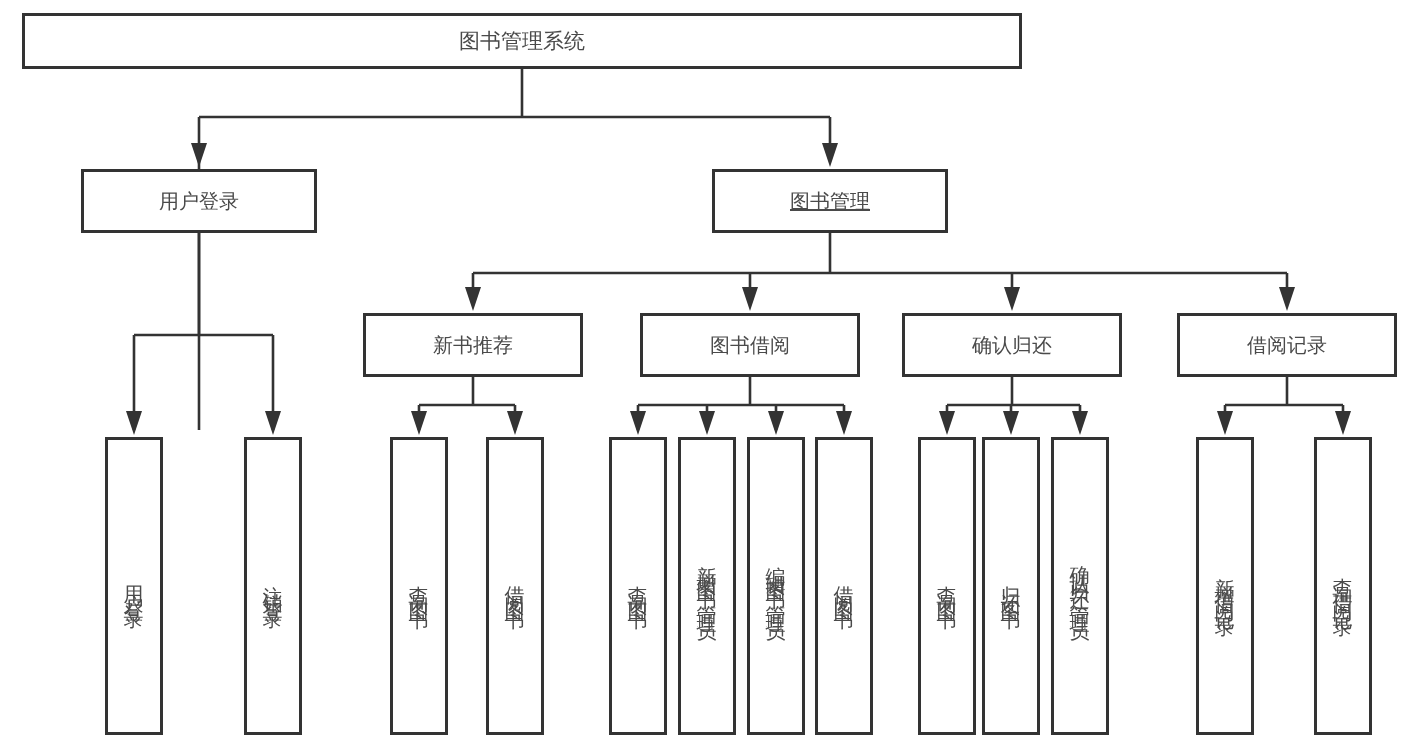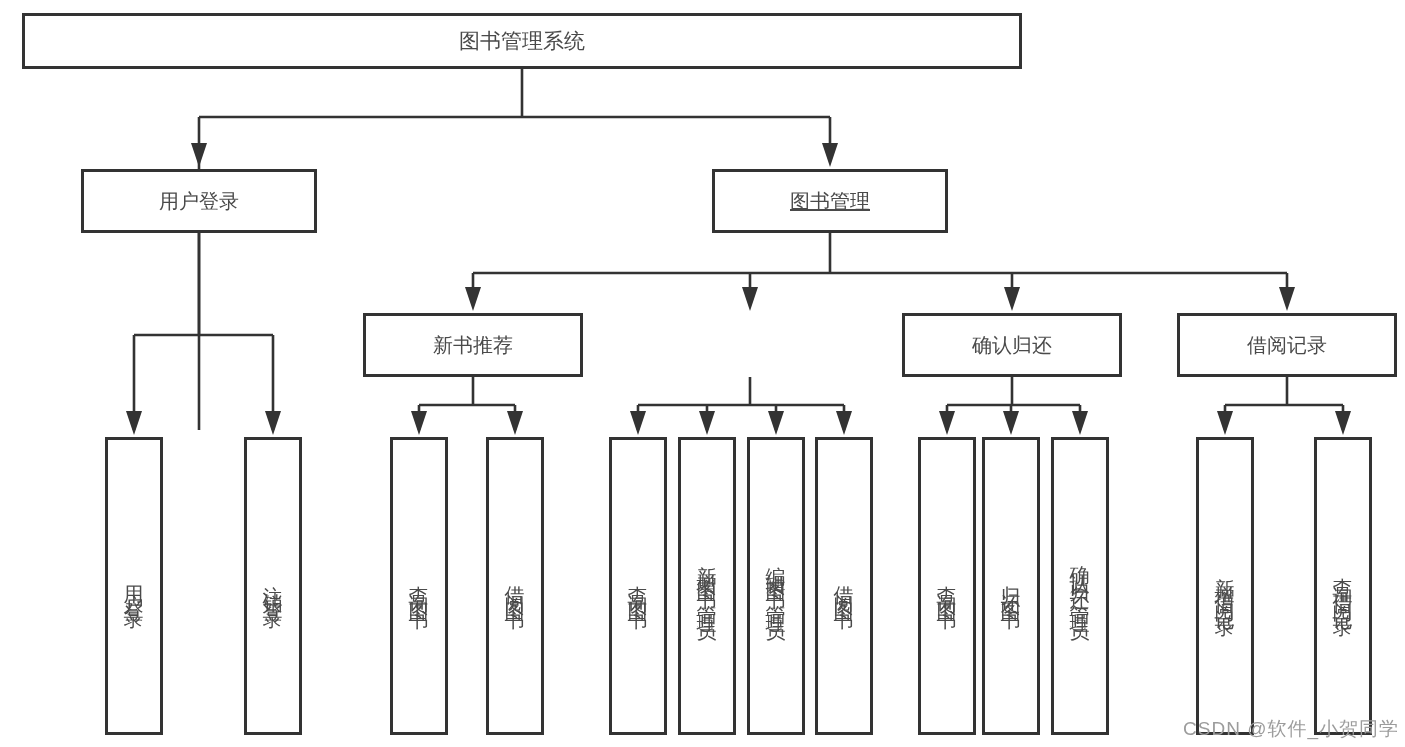--- a/index.html
+++ b/index.html
@@ -97,20 +97,21 @@
       <path d="M1335 411 L1351 411 L1343 435 Z"></path>
     </g>
   </svg>
 
   <div class="box root" style="left:22px; top:13px; width:1000px; height:56px;">图书管理系统</div>
 
   <div class="box lvl2" style="left:81px; top:169px; width:236px; height:64px;">用户登录</div>
   <div class="box lvl2" style="left:712px; top:169px; width:236px; height:64px;text-decoration:underline;">图书管理</div>
 
   <div class="box lvl3" style="left:363px; top:313px; width:220px; height:64px;">新书推荐</div>
+  <div class="box lvl3" style="left:640px; top:313px; width:220px; height:64px;">图书借阅</div>
   <div class="box lvl3" style="left:902px; top:313px; width:220px; height:64px;">确认归还</div>
   <div class="box lvl3" style="left:1177px; top:313px; width:220px; height:64px;">借阅记录</div>
 
   <div class="box leaf" style="left:105px; top:437px; width:58px; height:298px;">
     <span class="vtext">用户登录</span>
   </div>
   <div class="box leaf" style="left:244px; top:437px; width:58px; height:298px;">
     <span class="vtext">注销登录</span>
   </div>
 
@@ -144,15 +145,14 @@
     <span class="vtext">确认归还（管理员）</span>
   </div>
 
   <div class="box leaf" style="left:1196px; top:437px; width:58px; height:298px;">
     <span class="vtext">新增借阅记录</span>
   </div>
   <div class="box leaf" style="left:1314px; top:437px; width:58px; height:298px;">
     <span class="vtext">查询借阅记录</span>
   </div>
 
-  <div class="watermark">CSDN @软件_小贺同学</div>
 
 </div>
 
 </body></html>

